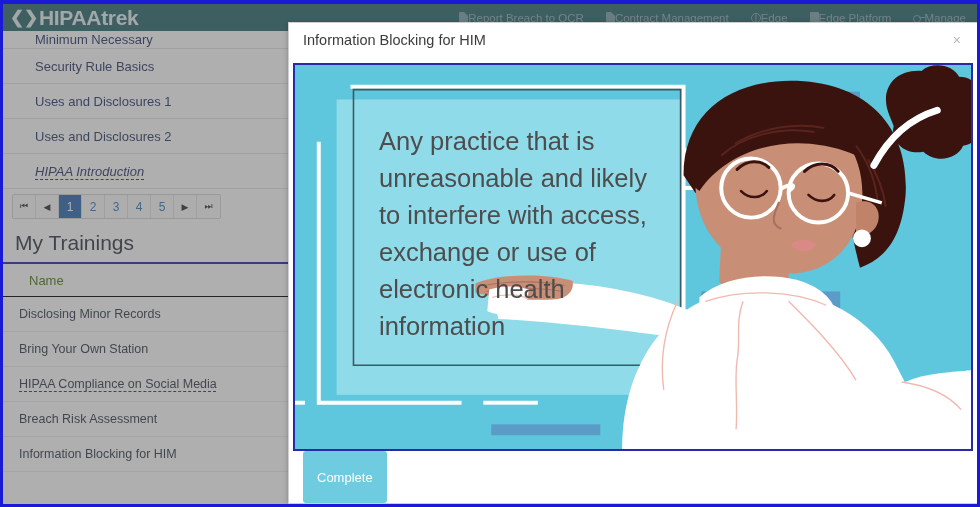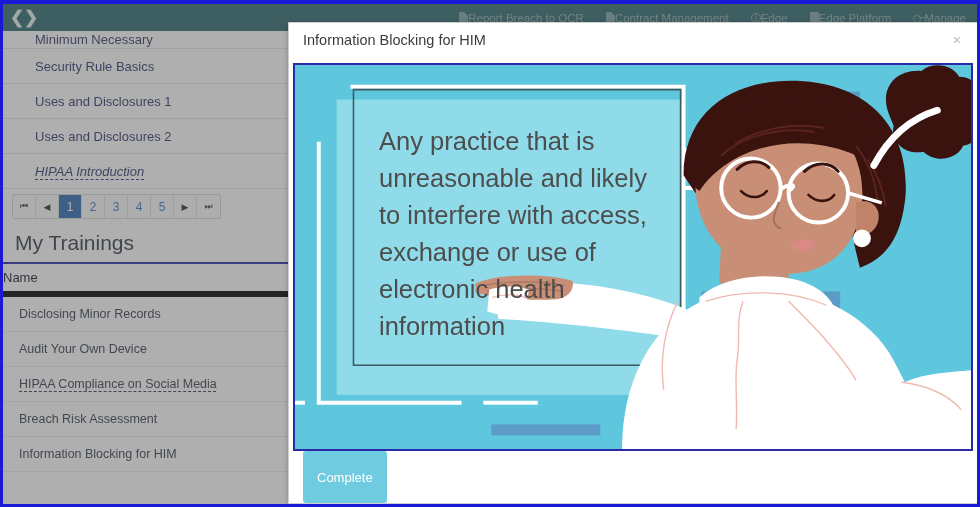--- a/index.html
+++ b/index.html
@@ -143,24 +143,24 @@
   }
   .title-rule {
     margin-top: 7px;
     height: 2px;
     background: #2a2aa8;
     width: 100%;
   }
   .tbl-head {
     height: 33px;
     display: flex; align-items: center;
-    padding-left: 0;
+    padding-left: 26px;
     font-size: 13px;
-    color: #0f172a;
-    border-bottom: 6px solid #000000;
+    color: #4d7c0f;
+    border-bottom: 1px solid #000000;
   }
   .trow {
     height: 35px;
     display: flex; align-items: center;
     padding-left: 16px;
     font-size: 12.5px;
     color: #37404f;
     border-bottom: 1px solid #ececec;
   }
   .trow.dashed {
@@ -257,20 +257,21 @@
 </head>
 <body>
 
 <div id="app">
 
   <div class="page-behind">
 
     <div class="topnav">
       <div class="brand">
         <span class="chev">❮❯</span>
+        <span class="brandtext">HIPAAtrek</span>
       </div>
       <div class="nav-items">
         <div class="nav-item">
           <span class="nav-ico doc"></span>
           <span>Report Breach to OCR</span>
         </div>
         <div class="nav-item">
           <span class="nav-ico doc"></span>
           <span>Contract Management</span>
         </div>
@@ -323,21 +324,21 @@
 
       <div class="section-title">My Trainings</div>
       <div class="title-rule"></div>
 
       <div class="tbl-head">Name</div>
 
       <div class="trow">
         <span>Disclosing Minor Records</span>
       </div>
       <div class="trow">
-        <span>Audit Your Own Device</span>
+        <span>Bring Your Own Station</span>
       </div>
       <div class="trow dashed">
         <span>HIPAA Compliance on Social Media</span>
       </div>
       <div class="trow">
         <span>Breach Risk Assessment</span>
       </div>
       <div class="trow">
         <span>Information Blocking for HIM</span>
       </div>

